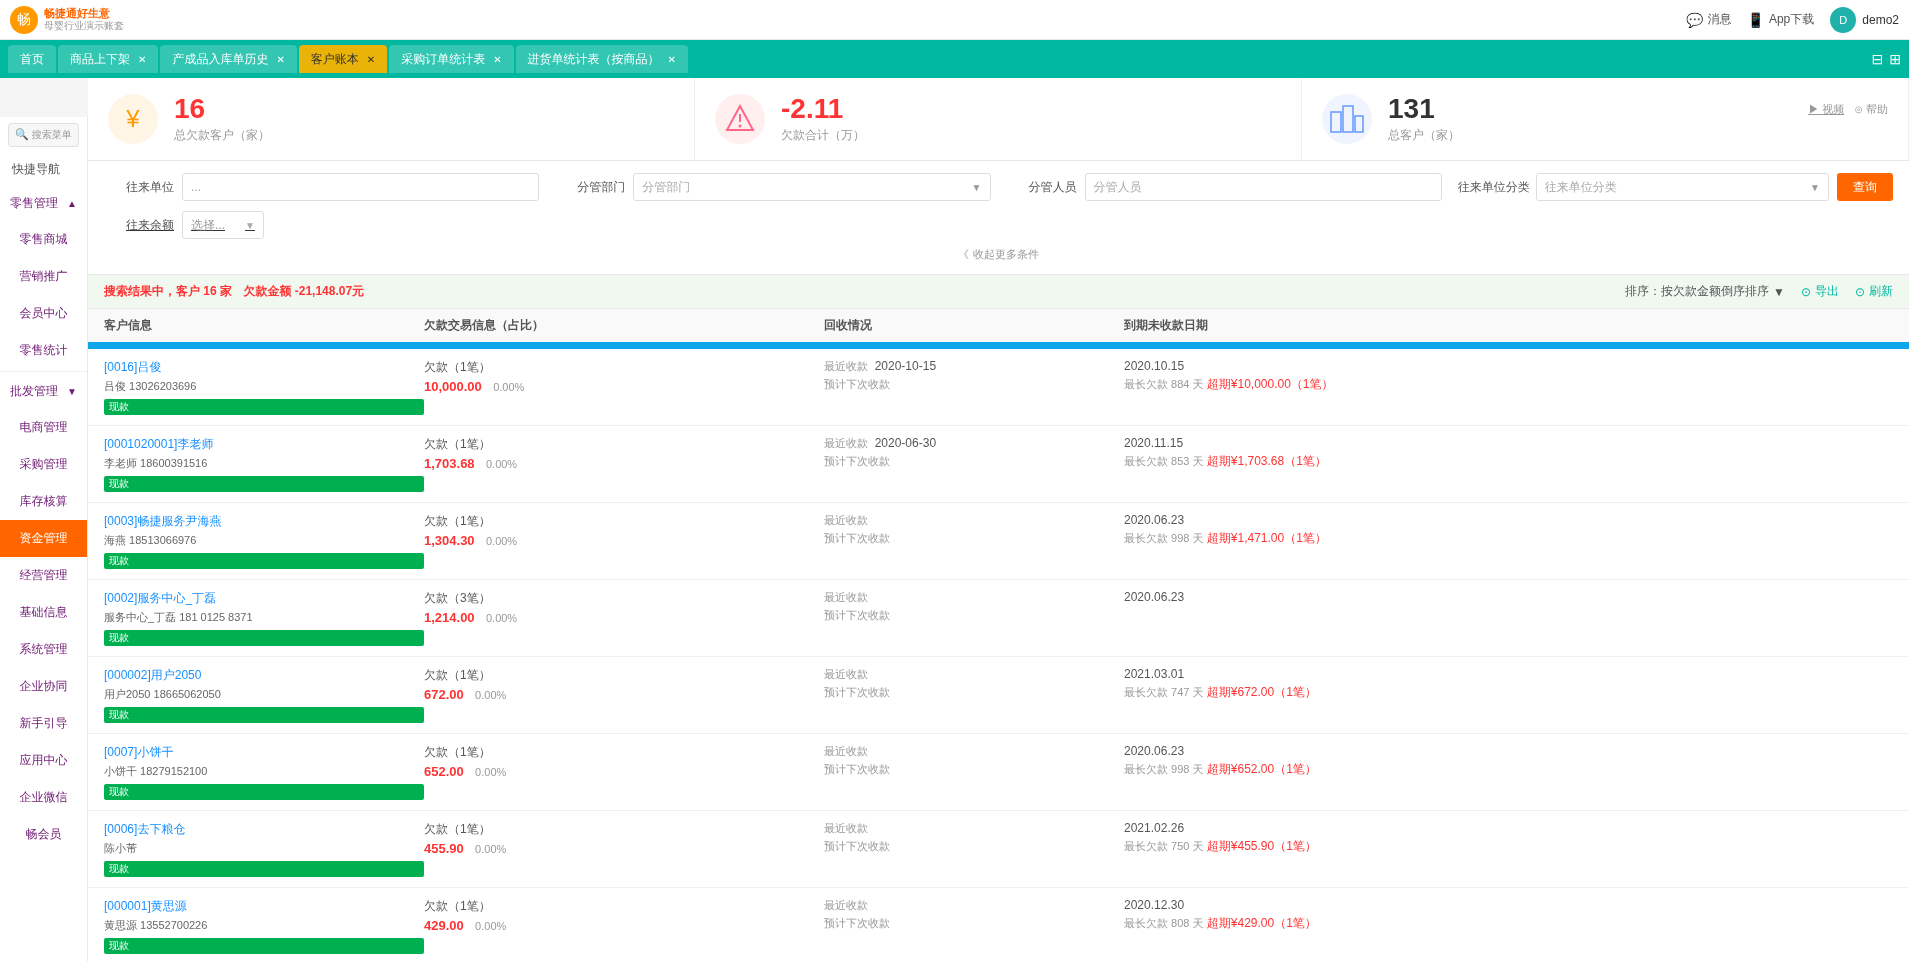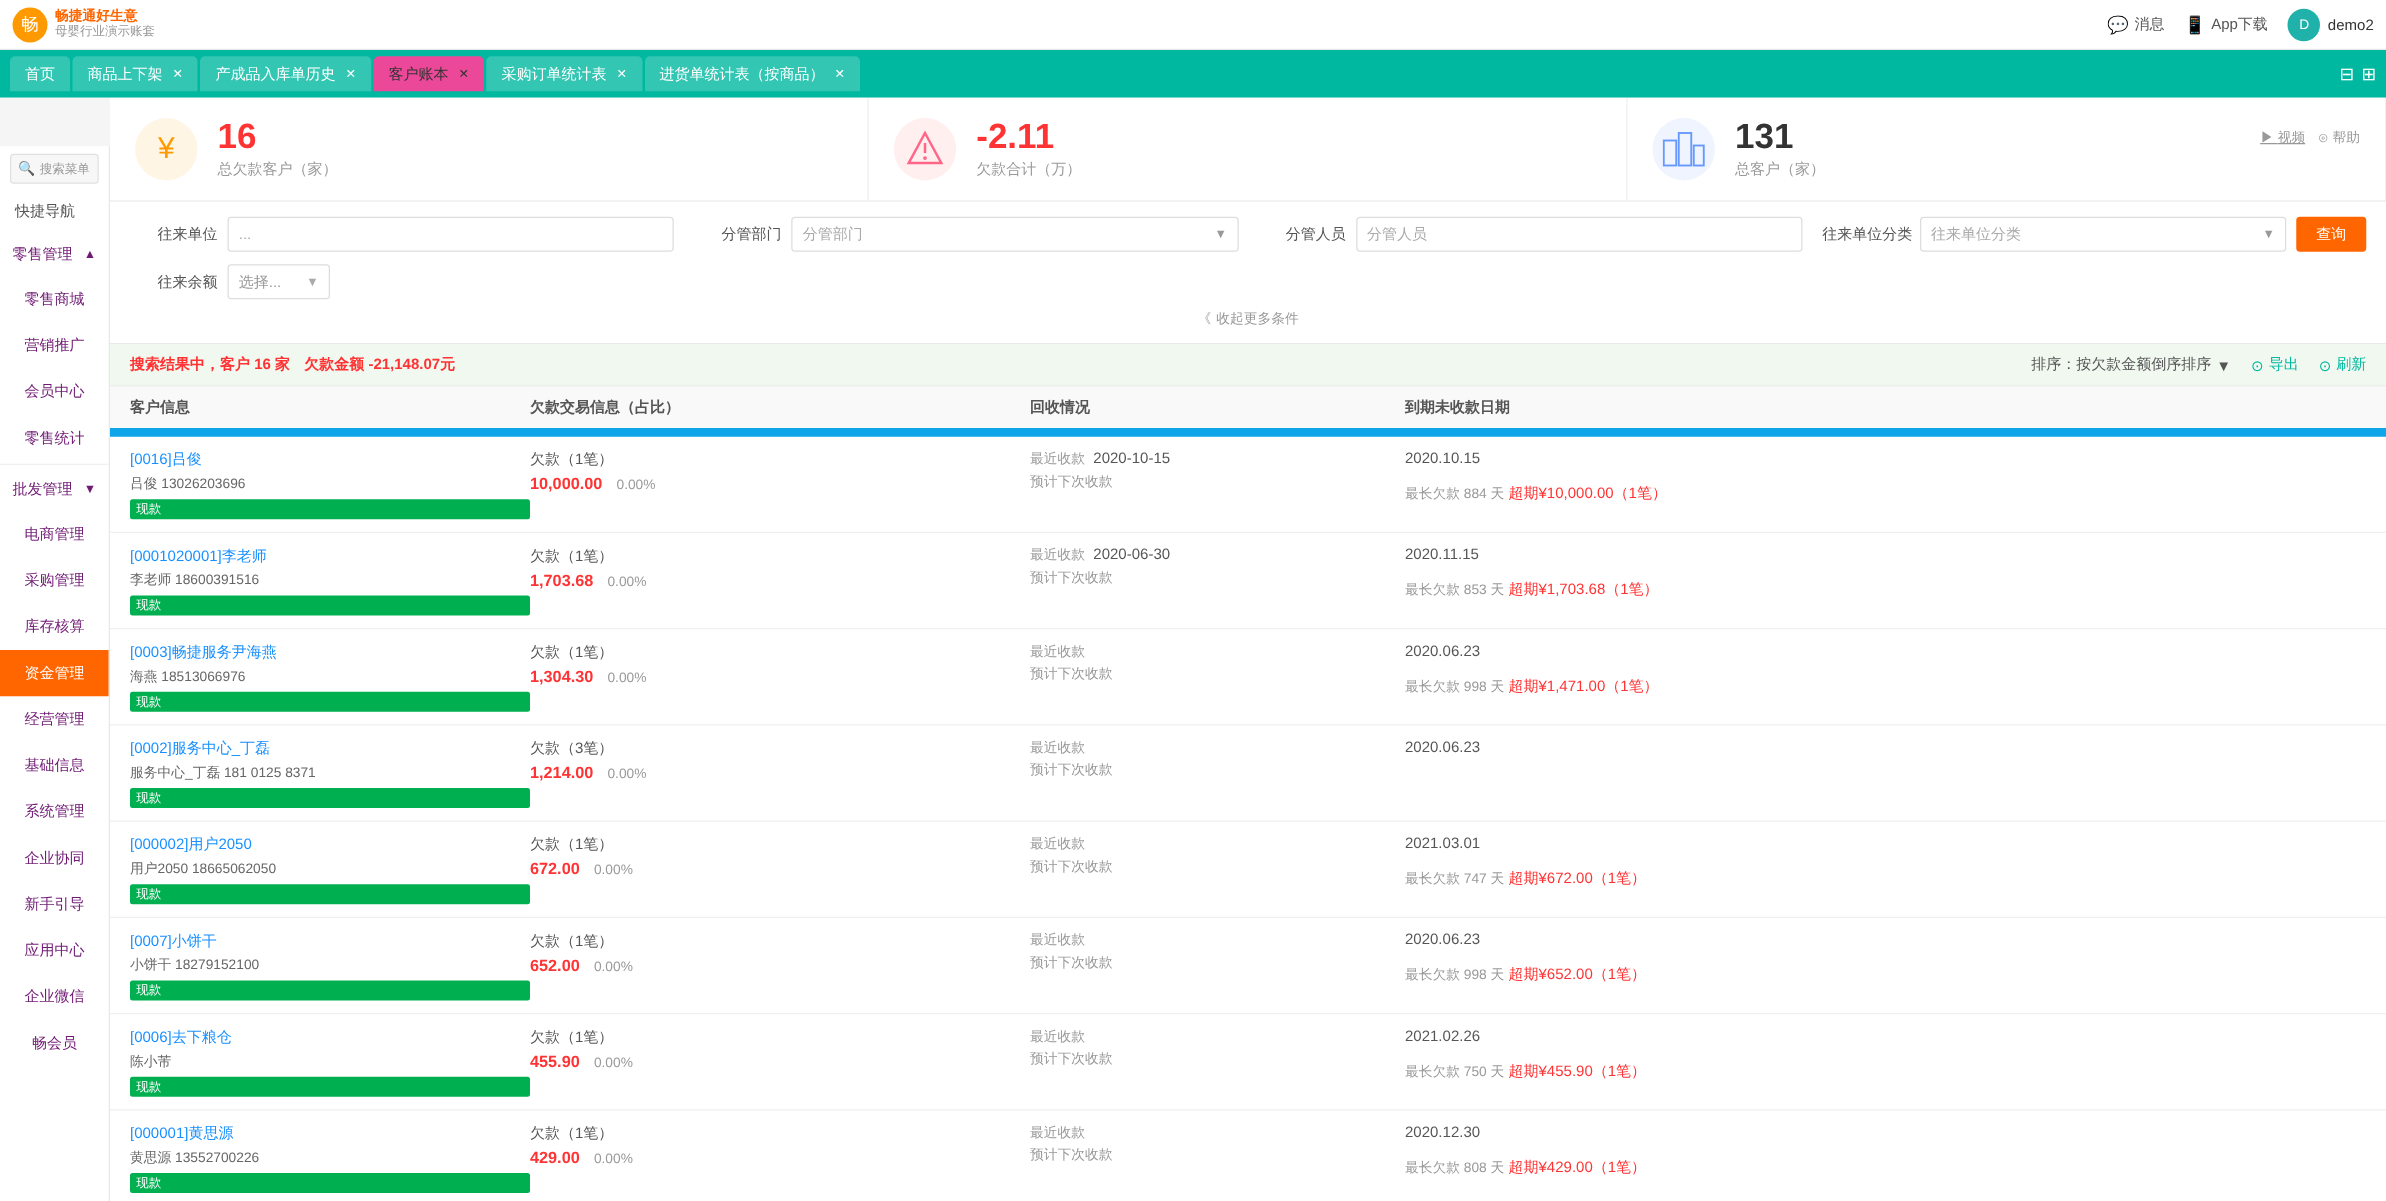--- a/index.html
+++ b/index.html
@@ -10,21 +10,21 @@
     .top-bar-left { display: flex; align-items: center; gap: 8px; }
     .logo-area { display: flex; align-items: center; gap: 6px; }
     .logo-icon { width: 28px; height: 28px; background: #ff9900; border-radius: 50%; display: flex; align-items: center; justify-content: center; color: white; font-size: 14px; }
     .top-bar-right { display: flex; align-items: center; gap: 16px; }
     .top-btn { display: flex; align-items: center; gap: 4px; cursor: pointer; color: #555; font-size: 12px; }
     .avatar { width: 26px; height: 26px; border-radius: 50%; background: #ccc; overflow: hidden; display: flex; align-items: center; justify-content: center; font-size: 11px; color: #fff; background: #20b2aa; }
     
     
     .tab-bar { display: flex; align-items: center; background: #00b8a0; height: 38px; padding: 0 8px; gap: 2px; }
     .tab { display: flex; align-items: center; padding: 0 12px; height: 28px; border-radius: 4px 4px 0 0; cursor: pointer; color: #fff; font-size: 12px; gap: 6px; white-space: nowrap; }
-    .tab.active { background: #ec4899; color: #333; }
+    .tab.active { background: #eab308; color: #333; }
     .tab.inactive { background: rgba(255,255,255,0.2); }
     .tab .close-x { font-size: 10px; color: inherit; cursor: pointer; margin-left: 2px; }
     .tab-spacer { flex: 1; }
     .tab-actions { display: flex; gap: 6px; color: #fff; font-size: 16px; cursor: pointer; }
     
     
     .main-layout { display: flex; height: calc(961px - 78px); }
     
     
     .sidebar { width: 88px; background: #fff; border-right: 1px solid #e8e8e8; display: flex; flex-direction: column; }
@@ -51,21 +51,21 @@
     .filter-area { background: #fff; padding: 12px 16px; border-bottom: 1px solid #e8e8e8; }
     .filter-row { display: flex; align-items: center; gap: 16px; margin-bottom: 10px; }
     .filter-item { display: flex; align-items: center; gap: 8px; flex: 1; }
     .filter-label { font-size: 12px; color: #555; white-space: nowrap; width: 70px; text-align: right; }
     .filter-input { flex: 1; height: 28px; border: 1px solid #ddd; border-radius: 3px; padding: 0 8px; font-size: 12px; display: flex; align-items: center; justify-content: space-between; cursor: pointer; color: #999; background: #fff; }
     .filter-select { flex: 1; height: 28px; border: 1px solid #ddd; border-radius: 3px; padding: 0 8px; font-size: 12px; display: flex; align-items: center; justify-content: space-between; cursor: pointer; background: #fff; }
     .filter-select .arrow { color: #999; font-size: 10px; }
     .search-btn { background: #ff6600; color: #fff; border: none; border-radius: 3px; padding: 5px 16px; font-size: 12px; cursor: pointer; height: 28px; }
     .collapse-row { display: flex; justify-content: center; align-items: center; }
     .collapse-btn { font-size: 11px; color: #999; cursor: pointer; display: flex; align-items: center; gap: 4px; }
-    .filter-row2 { display: flex; align-items: flex-start; gap: 16px; }
+    .filter-row2 { display: flex; align-items: flex-start; gap: 16px; text-decoration: underline; }
     .filter-sub-item { display: flex; align-items: center; gap: 8px; }
     .filter-sub-select { height: 28px; border: 1px solid #ddd; border-radius: 3px; padding: 0 8px; font-size: 12px; display: flex; align-items: center; justify-content: space-between; cursor: pointer; background: #fff; min-width: 80px; color: #999; }
     
     
     .result-bar { background: #f0f8f0; padding: 8px 16px; display: flex; align-items: center; justify-content: space-between; border-bottom: 1px solid #e8e8e8; font-size: 12px; }
     .result-info { color: #555; }
     .result-info span { color: #ff3333; font-weight: bold; }
     .result-actions { display: flex; gap: 16px; align-items: center; color: #666; }
     .sort-btn { display: flex; align-items: center; gap: 4px; cursor: pointer; color: #555; }
     .action-btn { display: flex; align-items: center; gap: 4px; cursor: pointer; color: #00b8a0; }
@@ -77,21 +77,21 @@
     .customer-info { display: flex; flex-direction: column; gap: 3px; }
     .customer-name { color: #1890ff; cursor: pointer; font-size: 12px; text-decoration: none; }
     .customer-phone { font-size: 11px; color: #666; }
     .tag-xian { display: inline-block; background: #00b050; color: #fff; font-size: 10px; padding: 1px 5px; border-radius: 2px; margin-top: 2px; }
     .debt-info { display: flex; flex-direction: column; gap: 3px; }
     .debt-count { font-size: 12px; color: #555; }
     .debt-amount { font-size: 13px; color: #ff3333; font-weight: bold; }
     .debt-percent { font-size: 11px; color: #999; margin-left: 8px; }
     .collect-info { display: flex; flex-direction: column; gap: 3px; font-size: 12px; color: #555; }
     .collect-label { color: #999; font-size: 11px; }
-    .overdue-info { display: flex; flex-direction: column; gap: 13px; font-size: 12px; color: #555; }
+    .overdue-info { display: flex; flex-direction: column; gap: 3px; font-size: 12px; color: #555; }
     .overdue-date { color: #555; }
     .overdue-detail { font-size: 11px; color: #999; }
     .overdue-link { color: #ff3333; cursor: pointer; text-decoration: none; }
     
     
     ::-webkit-scrollbar { width: 6px; height: 6px; }
     ::-webkit-scrollbar-track { background: #f1f1f1; }
     ::-webkit-scrollbar-thumb { background: #ccc; border-radius: 3px; }
     
     .sidebar-nav-item { padding: 10px 12px; cursor: pointer; font-size: 12px; color: #701a75; text-align: center; display: flex; flex-direction: column; align-items: center; gap: 2px; }

